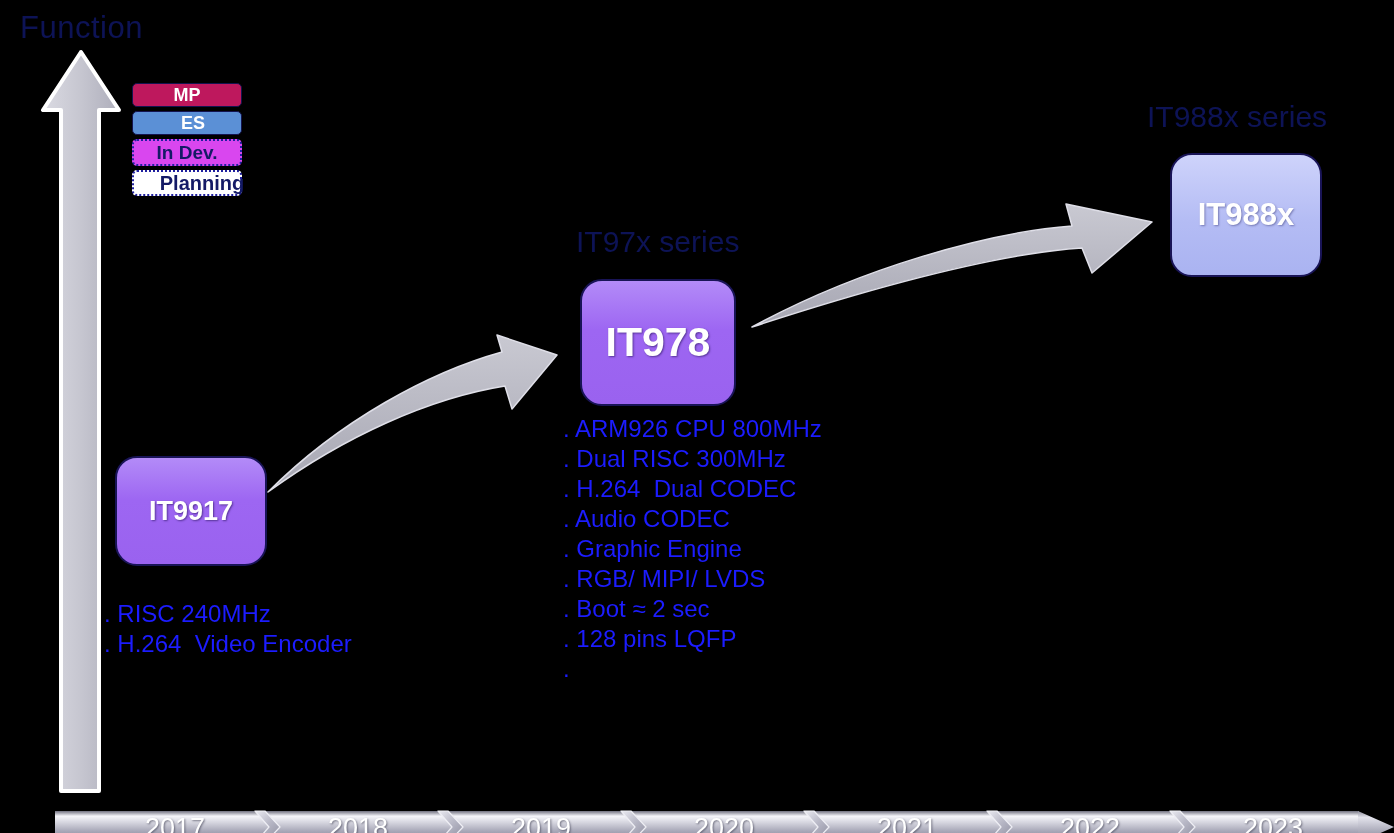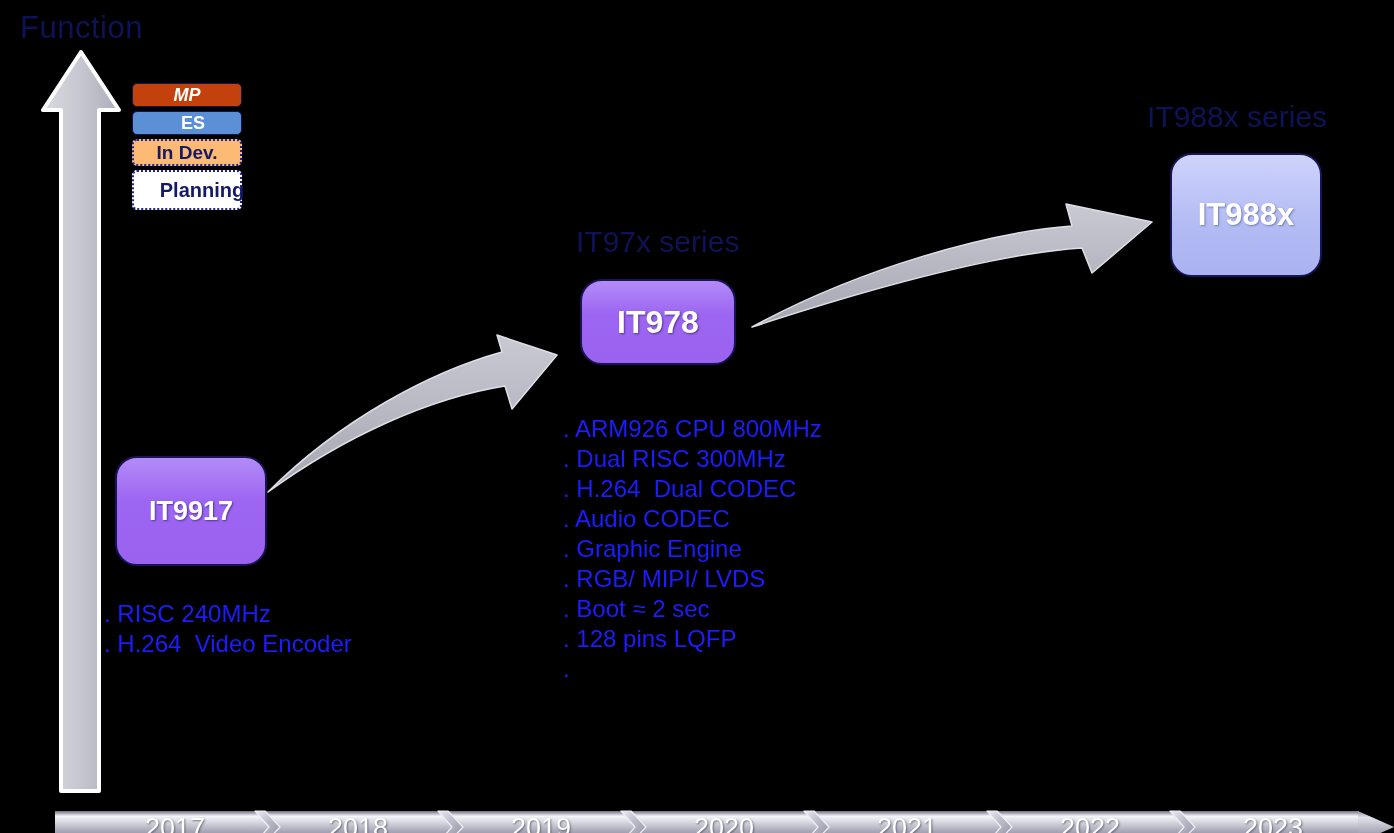--- a/index.html
+++ b/index.html
@@ -26,39 +26,39 @@
 
   
   .legend {
     left: 132px; top: 83px; width: 110px;
     display: flex; flex-direction: column; gap: 4px;
   }
   .legend-item {
     height: 24px; display: flex; align-items: center; justify-content: center;
     border-radius: 5px; font-weight: bold; font-size: 18px;
   }
-  .legend-mp       { background: #c2410c; color: #ffffff; border: 1px solid #14144f; font-style: italic; }
+  .legend-mp       { background: #be185d; color: #ffffff; border: 1px solid #14144f; }
   .legend-es       { background: #5b90d6; color: #ffffff; border: 1px solid #14144f; padding-left: 12px; }
-  .legend-indev    { background: #fdba74; color: #141a66; border: 2px dotted #2020a0; height: 27px; font-size: 19px; }
-  .legend-planning { background: #ffffff; color: #141a66; border: 2px dotted #2020a0; height: 40px; font-size: 20px; padding-left: 30px; }
+  .legend-indev    { background: #d946ef; color: #141a66; border: 2px dotted #2020a0; height: 27px; font-size: 19px; }
+  .legend-planning { background: #ffffff; color: #141a66; border: 2px dotted #2020a0; height: 26px; font-size: 20px; padding-left: 30px; }
 
   
   .product-box {
     border-radius: 22px;
     border: 2px solid #191457;
     display: flex; align-items: center; justify-content: center;
     color: #ffffff; font-weight: bold;
     box-shadow: 3px 4px 7px rgba(0,0,0,0.75);
     text-shadow: 1px 1px 2px rgba(40,20,90,0.6);
   }
   .purple-box {
     background: linear-gradient(180deg, #b38bf8 0%, #9d66f2 40%, #9a62ef 100%);
   }
   #it9917-box { left: 115px; top: 456px; width: 152px; height: 110px; font-size: 27px; }
-  #it978-box  { left: 580px; top: 279px; width: 156px; height: 86px; font-size: 32px; }
+  #it978-box  { left: 580px; top: 279px; width: 156px; height: 127px; font-size: 41px; }
   #it988x-box {
     left: 1170px; top: 153px; width: 152px; height: 124px; font-size: 31px;
     background: linear-gradient(180deg, #ced3fb 0%, #b4bcf4 55%, #aab3f1 100%);
     text-shadow: 1px 1px 2px rgba(60,60,120,0.5);
   }
 
   
   .feature-list { color: #1c1cff; font-size: 24px; }
   .feature-line { height: 30px; line-height: 30px; white-space: pre; }
   #it9917-features { left: 104px; top: 599px; }

